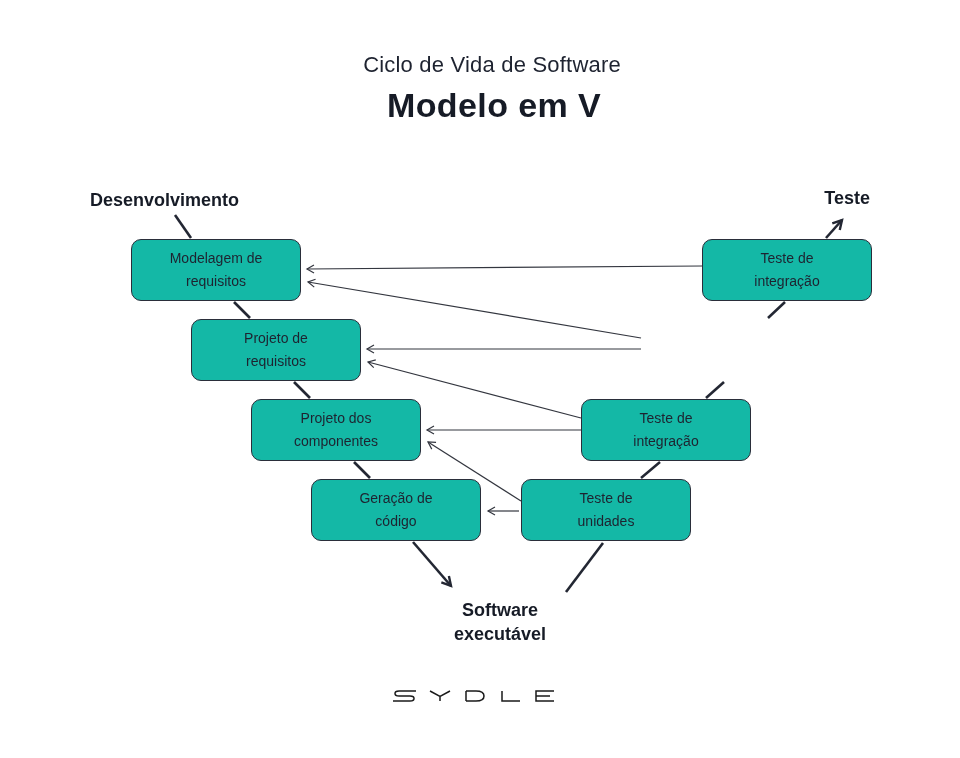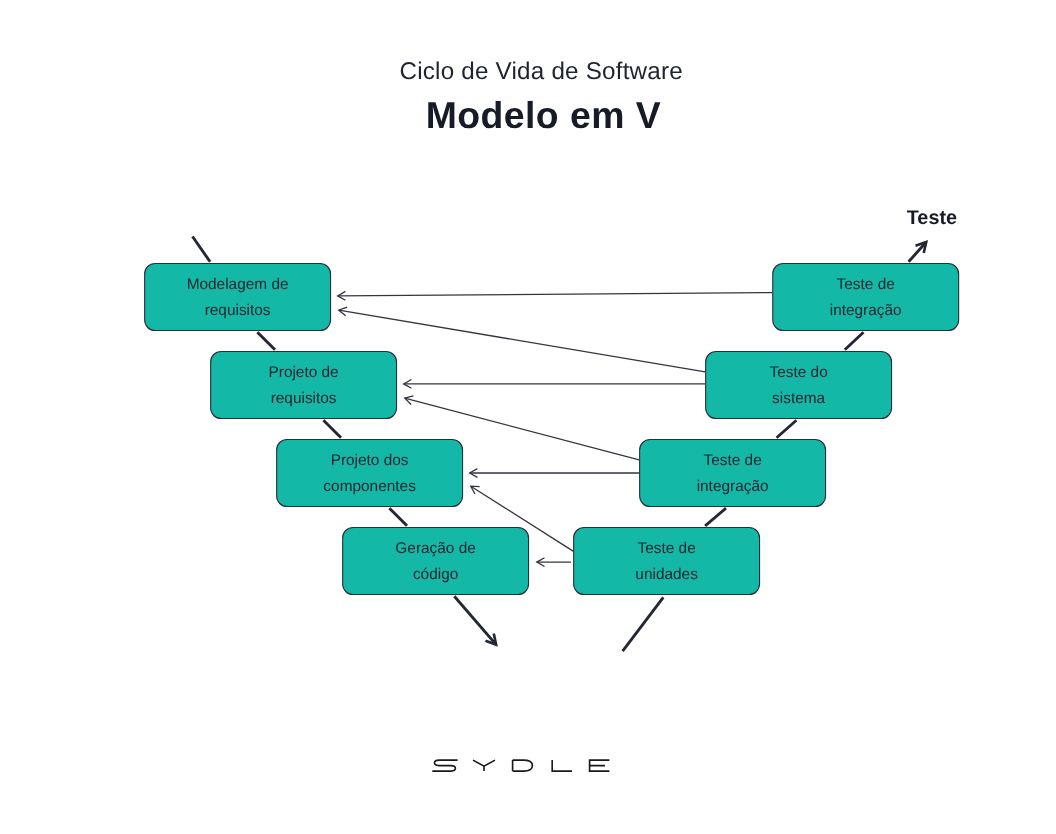--- a/index.html
+++ b/index.html
@@ -37,20 +37,21 @@
 </head>
 <body>
 
 <div class="canvas">
 
   <div class="header">
     <div class="subtitle">Ciclo de Vida de Software</div>
     <div class="title">Modelo em V</div>
   </div>
 
+  <div class="side-label label-dev">Desenvolvimento</div>
   <div class="side-label label-test">Teste</div>
 
   <svg class="wires" width="960" height="758" viewBox="0 0 960 758">
     <defs>
       <marker id="ah-thin" markerUnits="userSpaceOnUse" markerWidth="12" markerHeight="12" refX="8" refY="5" orient="auto">
         <path d="M1,1 L8,5 L1,9" fill="none" stroke="#33363f" stroke-width="1.2"></path>
       </marker>
       <marker id="ah-thick" markerUnits="userSpaceOnUse" markerWidth="16" markerHeight="16" refX="10" refY="6" orient="auto">
         <path d="M1,1 L10,6 L1,11" fill="none" stroke="#232733" stroke-width="2.4"></path>
       </marker>
@@ -94,33 +95,33 @@
   </div>
   <div class="node n-geracao">
     <span>Geração de</span>
     <span>código</span>
   </div>
 
   <div class="node n-aceitacao">
     <span>Teste de</span>
     <span>integração</span>
   </div>
-  <div class="node n-sistema">
-    <span>Teste do</span>
-    <span>sistema</span>
-  </div>
   <div class="node n-integracao">
     <span>Teste de</span>
     <span>integração</span>
   </div>
   <div class="node n-unidades">
     <span>Teste de</span>
     <span>unidades</span>
   </div>
 
+  <div class="bottom-label">
+    <span>Software</span><br>
+    <span>executável</span>
+  </div>
 
   <svg class="logo" width="176" height="16" viewBox="0 0 176 16" role="img" aria-label="SYDLE">
     <g fill="none" stroke="#1a1a1a" stroke-width="1.5" stroke-linecap="butt">
       <path d="M24,2 H7 Q3,2 3,4.5 Q3,7 7,7 H18 Q22,7 22,9.5 Q22,12 18,12 H1"></path>
       <path d="M38,2 L48,7.5 L58,2 M48,7.5 V12"></path>
       <path d="M74,2 V12 M74,2 H84 Q92,2 92,7 Q92,12 84,12 H74"></path>
       <path d="M110,2 V12 H128"></path>
       <path d="M162,2 H144 V12 H162 M144,7 H158"></path>
     </g>
   </svg>

